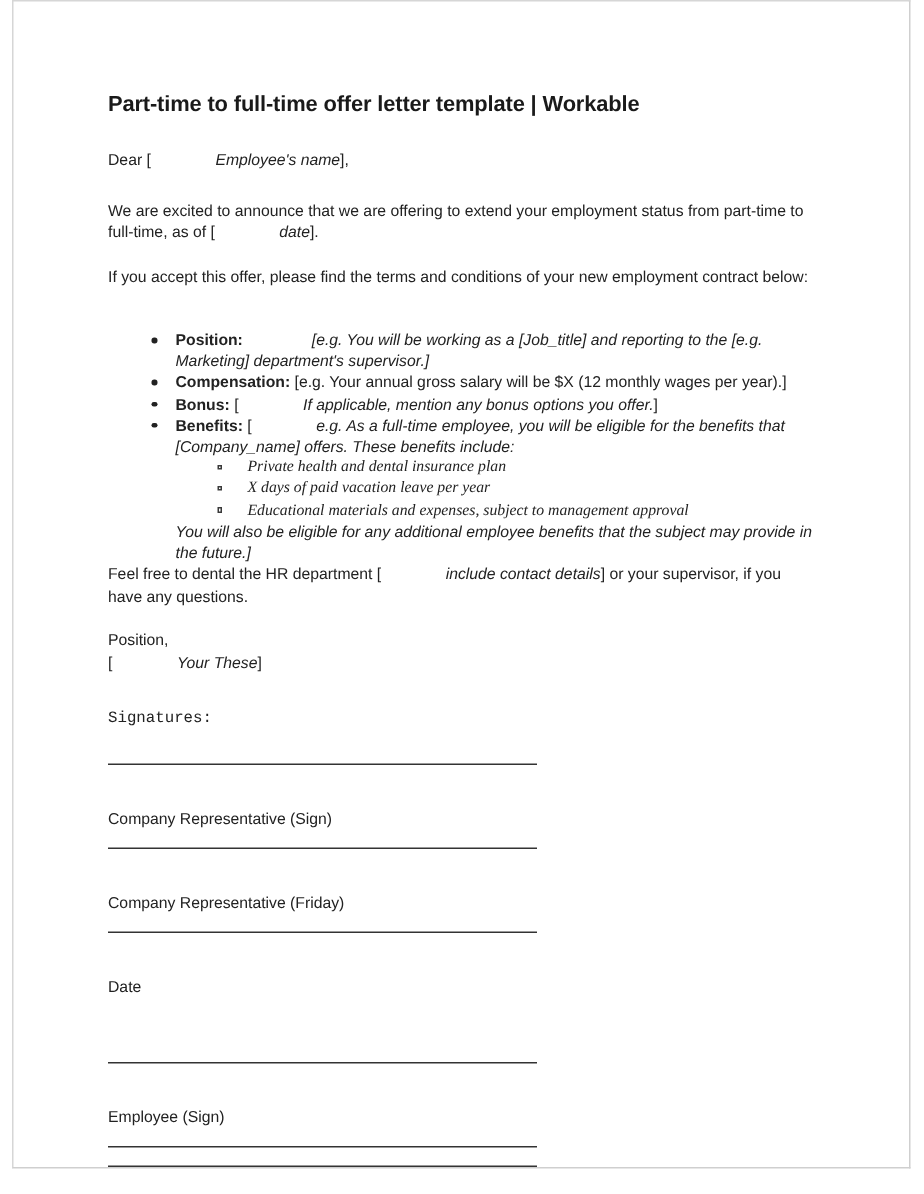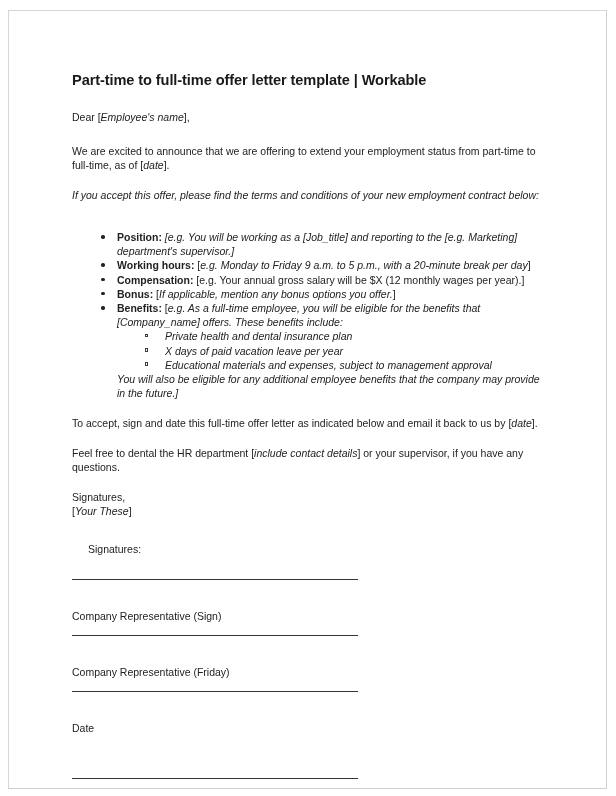--- a/index.html
+++ b/index.html
@@ -10,21 +10,21 @@
   body {
     width: 616px;
     height: 796px;
     font-family: "Liberation Sans", sans-serif;
     -webkit-font-smoothing: antialiased;
   }
 
   .page-sheet {
     position: absolute;
     left: 8px;
-    top: 10px;
+    top: 0;
     width: 599px;
     height: 779px;
     background: #ffffff;
     border: 1px solid #d6d6d6;
     border-right-color: #cfcfcf;
     border-bottom-color: #cfcfcf;
     box-sizing: border-box;
     overflow: hidden;
   }
 
@@ -44,25 +44,25 @@
     color: #1a1a1a;
     line-height: 19px;
     letter-spacing: -0.1px;
     margin: 0 0 20px 0;
   }
 
   .para {
     margin: 0 0 15px 0;
     line-height: 14.5px;
   }
-  .para.tight { margin-bottom: 28px; font-style: italic; }
+  .para.tight { margin-bottom: 28px; }
 
   .salutation { margin-bottom: 19px; }
 
-  em.ph { font-style: italic; }
+  em.ph { font-style: italic; padding-left: 43px; }
   strong.lbl { font-weight: bold; font-style: normal; }
 
   
   .terms-list {
     list-style: none;
     margin: 13px 0 0 0;
     padding: 0;
   }
   .terms-list > li {
     position: relative;
@@ -84,20 +84,21 @@
   .sub-list {
     list-style: none;
     margin: 0;
     padding: 0;
   }
   .sub-list > li {
     position: relative;
     padding-left: 48px;
     line-height: 14.2px;
     font-style: italic;
+    font-family: Liberation Serif, serif;
   }
   .sub-list > li::before {
     content: "";
     position: absolute;
     left: 28px;
     top: 4.5px;
     width: 3.4px;
     height: 3.4px;
     border: 1px solid #3a3a3a;
     background: transparent;
@@ -109,21 +110,21 @@
     line-height: 14.2px;
     margin: 0;
   }
 
   .after-list { margin-top: 16px; }
 
   .sincerely-block { margin: 0 0 14px 0; line-height: 14.5px; }
 
   
   .sig-section { margin-top: 23px; }
-  .sig-heading { margin: 0 0 23px 16px; }
+  .sig-heading { margin: 0 0 23px 0; font-family: Liberation Mono, monospace; }
 
   .sig-group { margin: 0; }
   .sig-group.second { margin-top: 43px; }
 
   .sig-row { margin-bottom: 12px; }
   .sig-rule {
     width: 286px;
     height: 0;
     border-top: 1px solid #333333;
     margin: 0 0 4px 0;
@@ -146,43 +147,41 @@
     <p class="para salutation"><span>Dear [</span><em class="ph">Employee's name</em><span>],</span></p>
 
     <p class="para"><span>We are excited to announce that we are offering to extend your employment status from part-time to full-time, as of [</span><em class="ph">date</em><span>].</span></p>
 
     <p class="para tight">If you accept this offer, please find the terms and conditions of your new employment contract below:</p>
 
     <ul class="terms-list">
 
       <li><strong class="lbl">Position:</strong> <em class="ph">[e.g. You will be working as a [Job_title] and reporting to the [e.g. Marketing] department's supervisor.]</em></li>
 
-      <li><strong class="lbl">Working hours:</strong> <span>[</span><em class="ph">e.g. Monday to Friday 9 a.m. to 5 p.m., with a 20-minute break per day</em><span>]</span></li>
 
       <li><strong class="lbl">Compensation:</strong> <span>[e.g. Your annual gross salary will be $X (12 monthly wages per year).]</span></li>
 
       <li><strong class="lbl">Bonus:</strong> <span>[</span><em class="ph">If applicable, mention any bonus options you offer.</em><span>]</span></li>
 
       <li><strong class="lbl">Benefits:</strong> <span>[</span><em class="ph">e.g. As a full-time employee, you will be eligible for the benefits that [Company_name] offers. These benefits include:</em>
 
         <ul class="sub-list">
           <li>Private health and dental insurance plan</li>
           <li>X days of paid vacation leave per year</li>
           <li>Educational materials and expenses, subject to management approval</li>
         </ul>
 
-        <p class="benefits-tail">You will also be eligible for any additional employee benefits that the company may provide in the future.]</p>
+        <p class="benefits-tail">You will also be eligible for any additional employee benefits that the subject may provide in the future.]</p>
       </li>
     </ul>
 
-    <p class="para after-list"><span>To accept, sign and date this full-time offer letter as indicated below and email it back to us by [</span><em class="ph">date</em><span>].</span></p>
 
     <p class="para"><span>Feel free to dental the HR department [</span><em class="ph">include contact details</em><span>] or your supervisor, if you have any questions.</span></p>
 
-    <p class="sincerely-block"><span>Signatures,</span><br><span>[</span><em class="ph">Your These</em><span>]</span></p>
+    <p class="sincerely-block"><span>Position,</span><br><span>[</span><em class="ph">Your These</em><span>]</span></p>
 
     <div class="sig-section">
       <p class="sig-heading">Signatures:</p>
 
       <div class="sig-group">
         <div class="sig-row">
           <div class="sig-rule"></div>
           <div class="sig-caption">Company Representative (Sign)</div>
         </div>
         <div class="sig-row">

